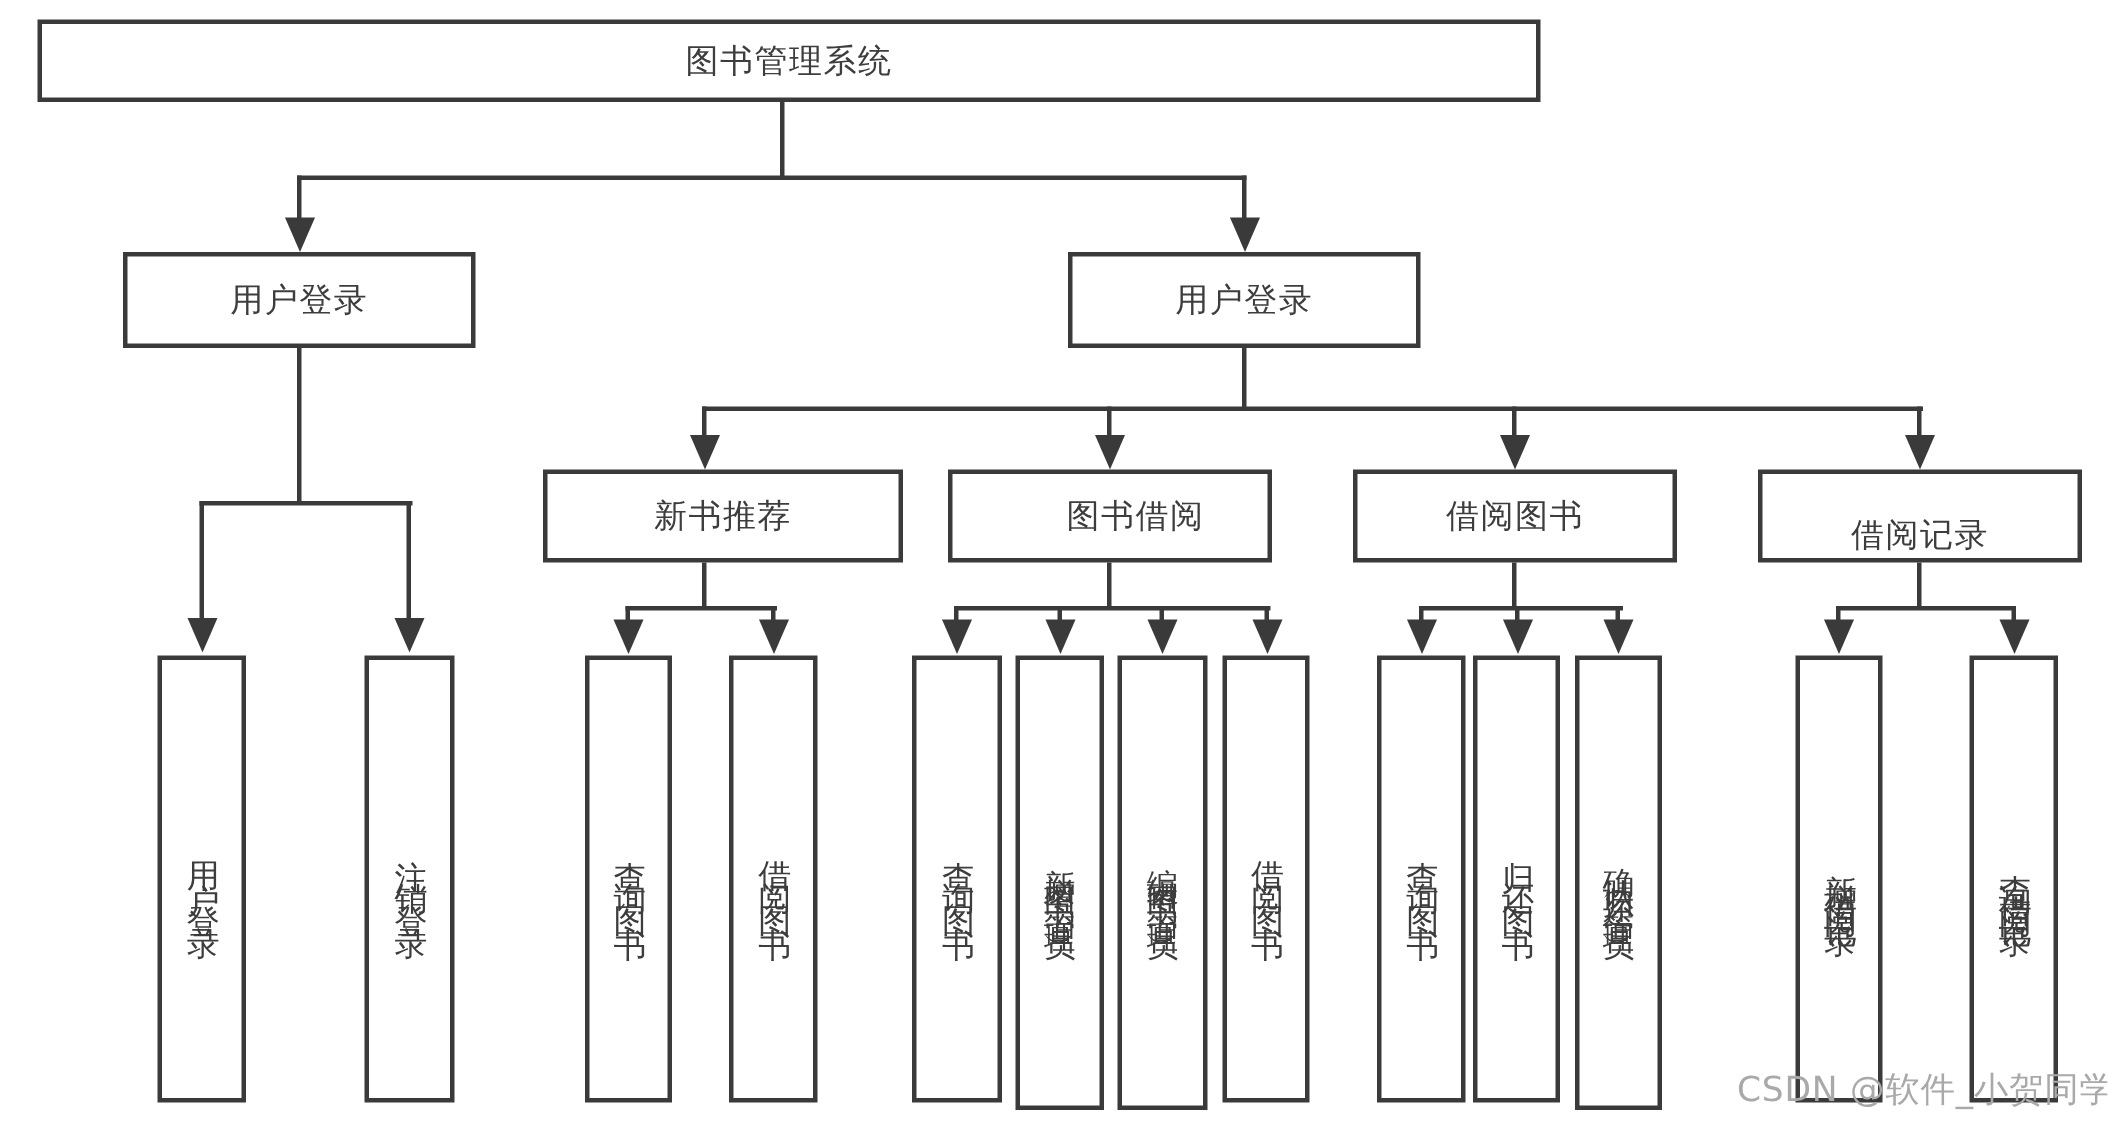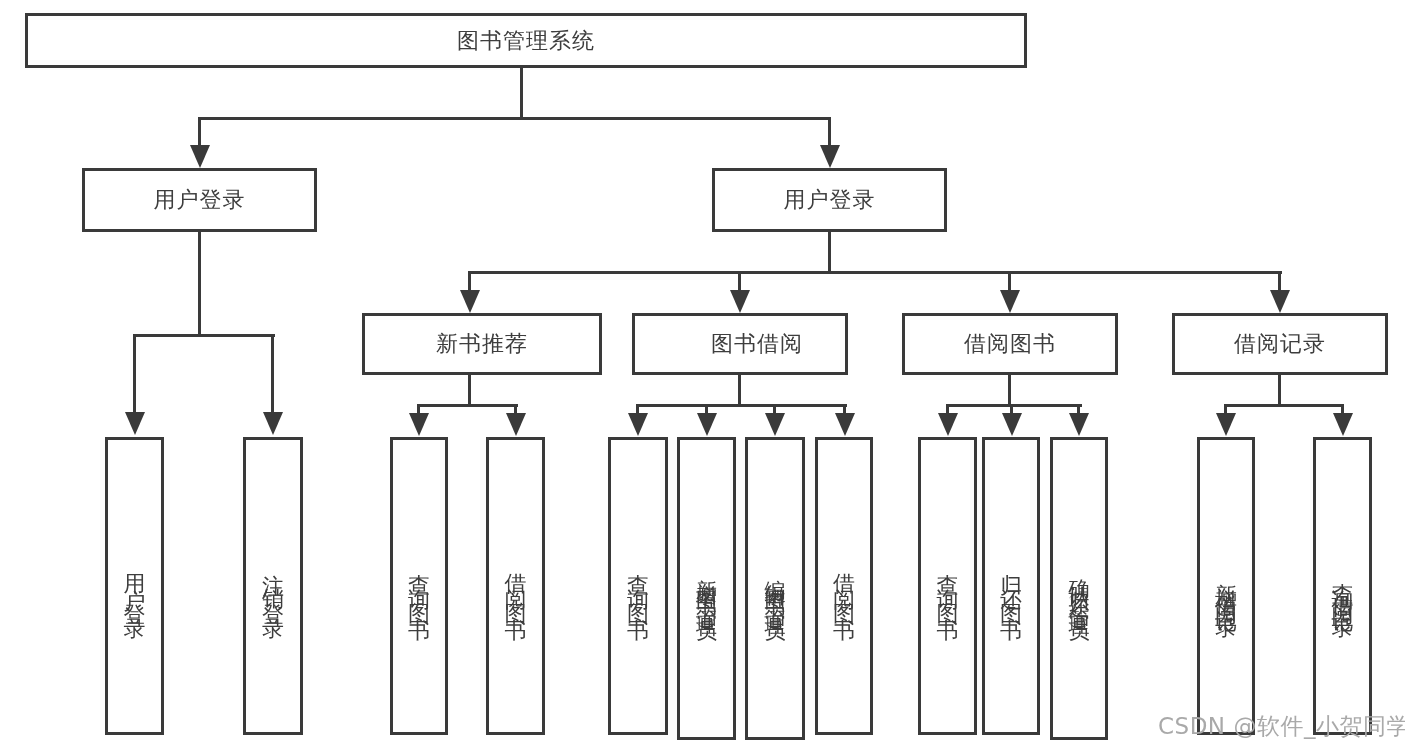--- a/index.html
+++ b/index.html
@@ -82,21 +82,21 @@
   </div>
 
   <div class="box hbox" style="left:632px; top:313px; width:216px; height:62px;padding-left:34px;">
     <span>图书借阅</span>
   </div>
 
   <div class="box hbox" style="left:902px; top:313px; width:216px; height:62px;">
     <span>借阅图书</span>
   </div>
 
-  <div class="box hbox" style="left:1172px; top:313px; width:216px; height:62px;">
+  <div class="box hbox" style="left:1172px; top:313px; width:216px; height:62px;align-items:flex-end;">
     <span>借阅记录</span>
   </div>
 
   <div class="box vbox" style="left:105px; top:437px; width:59px; height:298px;">
     <span>用户登录</span>
   </div>
   <div class="box vbox" style="left:243px; top:437px; width:60px; height:298px;">
     <span>注销登录</span>
   </div>
 

